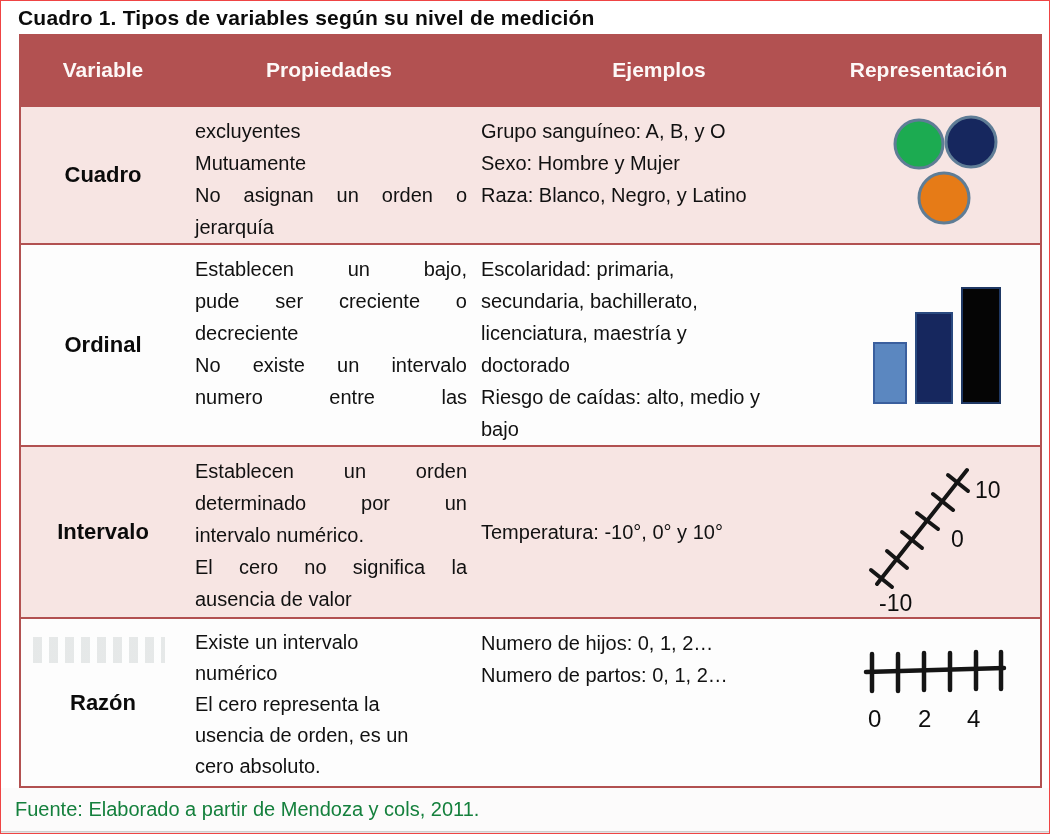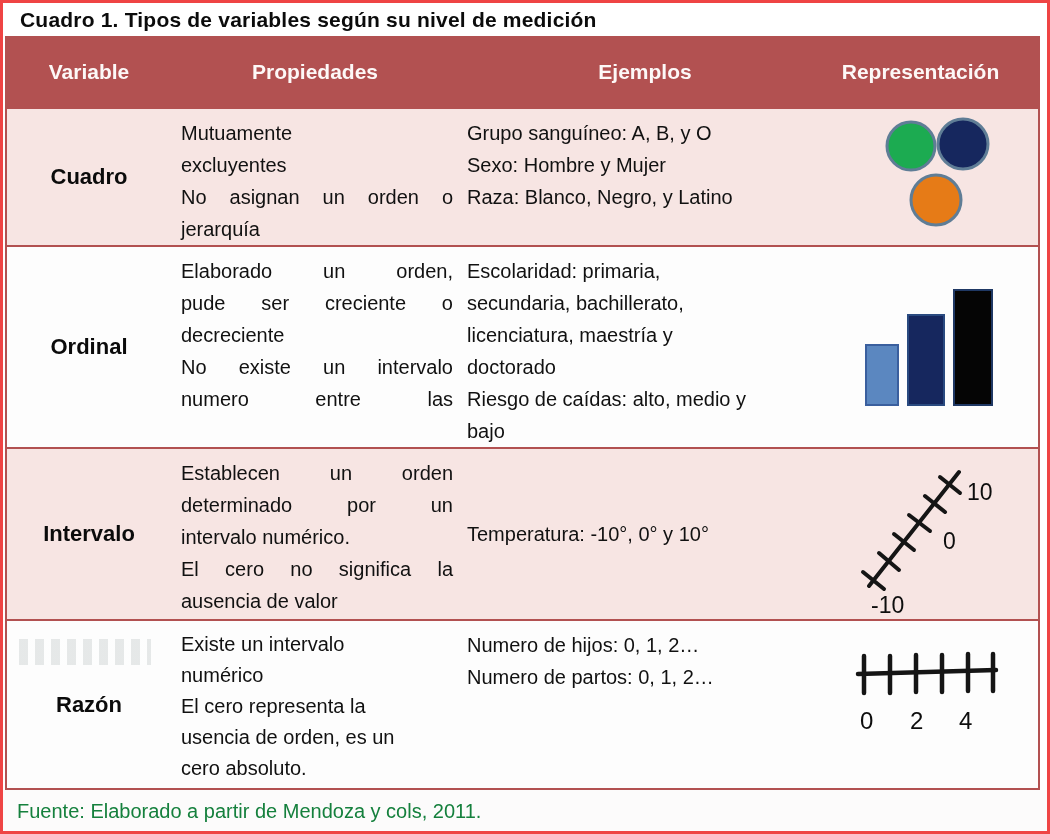--- a/index.html
+++ b/index.html
@@ -5,25 +5,25 @@
   :root{
     --header-bg:#b25151; --table-border:#b25151; --row-pink:#f7e5e3; --row-white:#fdfdfd;
     --ink:#111111; --header-text:#fdf8f7;
     --circle-green:#1cab51; --circle-navy:#16275e; --circle-orange:#e67b17; --circle-stroke:#5f7d96;
     --bar-blue:#5b87c0; --bar-blue-border:#3a5f9e; --bar-navy:#16275e; --bar-navy-border:#2a4a80;
     --bar-black:#050505; --bar-black-border:#1f3864;
   }
   *{margin:0;padding:0;box-sizing:border-box;}
   html,body{background:#ffffff;}
   body{font-family:"Liberation Sans","DejaVu Sans",sans-serif;color:var(--ink);}
-  .page{position:relative;width:1050px;height:834px;background:#ffffff;overflow:hidden;border:3px solid #ef4444;}
+  .page{position:relative;width:1050px;height:834px;background:#ffffff;overflow:hidden;border:1px solid #ef4444;}
 
   .title{height:33px;display:flex;align-items:center;padding-left:17px;font-size:21px;font-weight:bold;color:#0b0b0b;letter-spacing:.2px;}
 
-  .tbl{margin:0 7px 0 2px;border:2px solid var(--table-border);border-top:none;background:#f97316;}
+  .tbl{margin:0 7px 0 18px;border:2px solid var(--table-border);border-top:none;background:#f97316;}
   .thead{height:71px;background:var(--header-bg);display:flex;color:var(--header-text);font-weight:bold;font-size:21px;}
   .th{display:flex;align-items:center;justify-content:center;}
   .th.c-var{width:164px;}
   .th.c-props{width:288px;}
   .th.c-ej{width:336px;transform:translateX(18px);}
   .th.c-rep{flex:1;transform:translateX(4px);}
 
   .row{display:flex;border-top:2px solid var(--table-border);position:relative;background:var(--row-white);}
   .row.pink{background:var(--row-pink);}
   .r0{height:138px;} .r1{height:202px;} .r2{height:172px;} .r3{height:169px;}
@@ -77,43 +77,43 @@
     <div class="thead">
       <div class="th c-var">Variable</div>
       <div class="th c-props">Propiedades</div>
       <div class="th c-ej">Ejemplos</div>
       <div class="th c-rep">Representación</div>
     </div>
 
     <div class="row r0 pink">
       <div class="cell var">Cuadro</div>
       <div class="cell props">
+        <div class="line">excluyentes</div>
         <div class="line">Mutuamente</div>
-        <div class="line">excluyentes</div>
         <div class="line just">No asignan un orden o</div>
         <div class="line">jerarquía</div>
       </div>
       <div class="cell ej">
         <div class="line">Grupo sanguíneo: A, B, y O</div>
         <div class="line">Sexo: Hombre y Mujer</div>
         <div class="line">Raza: Blanco, Negro,  y Latino</div>
       </div>
       <div class="cell rep">
         <svg class="rep-circles" width="112" height="112" viewBox="0 0 112 112">
           <circle class="c-green" cx="26" cy="29" r="24"></circle>
           <circle class="c-navy" cx="78" cy="27" r="25"></circle>
           <circle class="c-orange" cx="51" cy="83" r="25"></circle>
         </svg>
       </div>
     </div>
 
     <div class="row r1">
       <div class="cell var">Ordinal</div>
       <div class="cell props">
-        <div class="line just">Elaborado un orden,</div>
+        <div class="line just">Establecen un bajo,</div>
         <div class="line just">pude ser creciente o</div>
         <div class="line">decreciente</div>
         <div class="line just">No existe un intervalo</div>
         <div class="line just">numero entre las</div>
       </div>
       <div class="cell ej">
         <div class="line">Escolaridad: primaria,</div>
         <div class="line">secundaria, bachillerato,</div>
         <div class="line">licenciatura, maestría y</div>
         <div class="line">doctorado</div>

